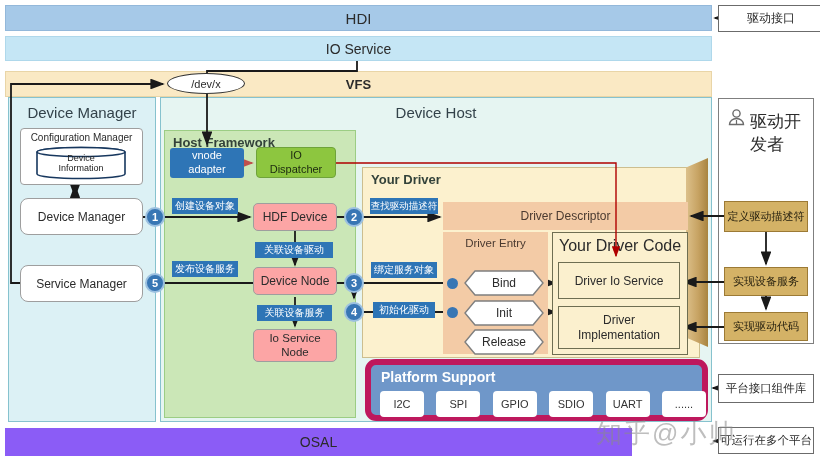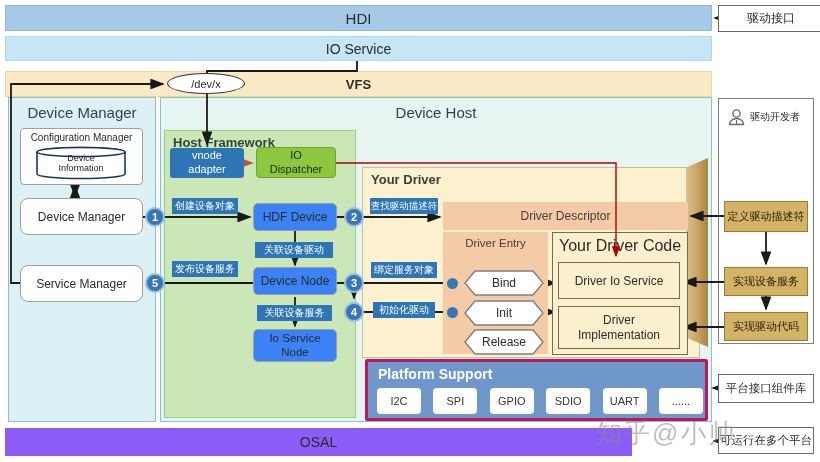--- a/index.html
+++ b/index.html
@@ -10,27 +10,27 @@
   
   .bar-hdi{left:5px;top:5px;width:707px;height:26px;background:#A6C9E8;border:1px solid #93B8DA;font-size:15px;z-index:1;}
   .bar-ios{left:5px;top:36px;width:707px;height:25px;background:#C5E6F5;border:1px solid #AFD8EB;font-size:14px;z-index:1;}
   .bar-vfs{left:5px;top:71px;width:707px;height:26px;background:#FAE9C4;border:1px solid #E9D5A7;font-size:13px;font-weight:bold;z-index:1;}
   .bar-osal{left:5px;top:428px;width:627px;height:28px;background:#8b5cf6;border:1px solid #8b5cf6;font-size:14px;z-index:1;}
   
   .pnl-dm{left:8px;top:97px;width:148px;height:325px;background:#DCF1F5;border:1px solid #86C2CE;z-index:1;}
   .pnl-dh{left:160px;top:97px;width:552px;height:325px;background:#E6F5F2;border:1px solid #86C2CE;z-index:1;}
   .pnl-hf{left:164px;top:130px;width:192px;height:288px;background:#CBE7B7;border:1px solid #9CCD84;z-index:2;}
   .pnl-yd{left:362px;top:167px;width:338px;height:191px;background:#FCF1CE;border:1px solid #CCBE8F;z-index:2;}
-  .pnl-ps{left:365px;top:359px;width:343px;height:62px;background:#6F97C9;border:3px solid #be185d;border-radius:2px;z-index:2;}
+  .pnl-ps{left:365px;top:359px;width:343px;height:62px;background:#6F97C9;border:6px solid #be185d;border-radius:11px;z-index:2;}
   .pnl-dev{left:718px;top:98px;width:96px;height:246px;background:#fff;border:1px solid #7f7f7f;z-index:1;}
   .ptitle{font-size:15px;color:#33424a;text-align:center;padding-top:6px;}
   .ptitle-sm{font-size:13px;color:#33423a;font-weight:bold;padding:4px 0 0 8px;}
   
   .wbox{background:#fff;border:1px solid #9e9e9e;border-radius:8px;font-size:12px;z-index:4;}
-  .wbox-sq{background:#3b82f6;border:1px solid #9e9e9e;border-radius:5px;font-size:12px;z-index:4;}
+  .wbox-sq{background:#fca5a5;border:1px solid #9e9e9e;border-radius:5px;font-size:12px;z-index:4;}
   .blabel{background:#2E75B6;color:#fff;font-size:10px;z-index:4;white-space:nowrap;}
   .numcircle{width:20px;height:20px;border-radius:50%;background:#3876B4;border:2px solid #9CC0E0;
              color:#fff;font-size:11px;font-weight:bold;z-index:4;}
   .dot{width:11px;height:11px;border-radius:50%;background:#3876B4;z-index:4;}
   .tanbox{background:#D4B266;border:1px solid #9C7A35;font-size:11px;color:#26200f;z-index:4;}
   .rwhite{background:#fff;border:1px solid #6b6b6b;font-size:11.5px;z-index:4;}
   .vnode{left:170px;top:148px;width:74px;height:30px;background:#2E75B6;color:#fff;font-size:11px;line-height:1.25;border-radius:3px;z-index:4;}
   .iodisp{left:256px;top:147px;width:80px;height:31px;background:#8DC63F;border:1px solid #6FA33A;color:#1c2a10;font-size:11px;line-height:1.25;border-radius:4px;z-index:4;}
   .salmon{background:#F3CBA6;color:#4a3a30;z-index:3;}
   .cream-b{background:#FBF0CE;border:1px solid #6E6E52;z-index:4;}
@@ -190,21 +190,21 @@
 <div class="abs ctr numcircle" style="left:145px;top:273px;">5</div>
 <div class="abs dot" style="left:447px;top:278px;"></div>
 <div class="abs dot" style="left:447px;top:307px;"></div>
 
 <div class="abs pnl-dev">
   <svg style="position:absolute;left:8px;top:9px;" width="19" height="19" viewBox="0 0 19 19">
     <circle cx="9.5" cy="5.5" r="3.6" fill="none" stroke="#6b6b6b" stroke-width="1.4"></circle>
     <path d="M2.5,16.5 a7,6 0 0 1 14,0 z" fill="none" stroke="#6b6b6b" stroke-width="1.4"></path>
     <path d="M9.5,12 V16" stroke="#6b6b6b" stroke-width="1.2"></path>
   </svg>
-  <div style="position:absolute;left:31px;top:11px;font-size:10px;">驱动开发者</div>
+  <div style="position:absolute;left:31px;top:11px;font-size:17px;">驱动开发者</div>
 </div>
 <div class="abs ctr tanbox" style="left:724px;top:201px;width:84px;height:31px;">定义驱动描述符</div>
 <div class="abs ctr tanbox" style="left:724px;top:267px;width:84px;height:29px;">实现设备服务</div>
 <div class="abs ctr tanbox" style="left:724px;top:312px;width:84px;height:29px;">实现驱动代码</div>
 <div class="abs ctr rwhite" style="left:718px;top:374px;width:96px;height:29px;">平台接口组件库</div>
 <div class="abs ctr rwhite" style="left:718px;top:427px;width:96px;height:27px;">可运行在多个平台</div>
 
 <svg id="wires-over" class="wires">
   <defs>
     <marker id="ar" markerWidth="8" markerHeight="6" refX="7" refY="3" orient="auto">

